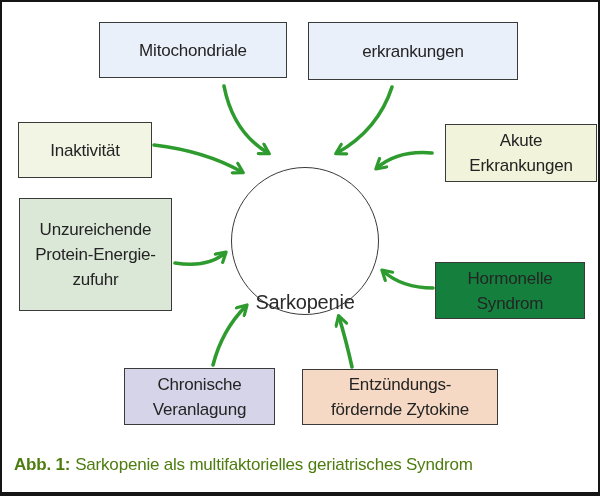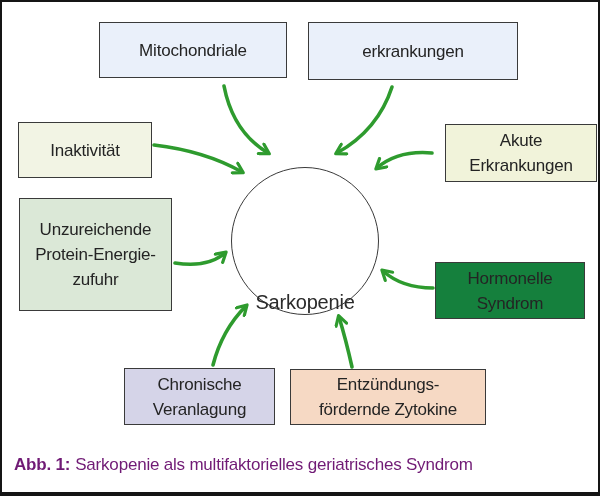--- a/index.html
+++ b/index.html
@@ -27,21 +27,21 @@
     color:#242424;
     letter-spacing:-0.2px;
   }
   .box-mito  { left:97px;  top:20px;  width:188px; height:56px; }
   .box-chron { left:306px; top:20px;  width:210px; height:58px; }
   .box-inakt { left:16px;  top:120px; width:134px; height:56px; }
   .box-akute { left:431px; top:122px; width:152px; height:58px;margin-left:12px; }
   .box-unzur { left:17px;  top:196px; width:153px; height:113px; }
   .box-horm  { left:433px; top:260px; width:150px; height:57px; }
   .box-genet { left:122px; top:366px; width:151px; height:57px; }
-  .box-entz  { left:288px; top:367px; width:196px; height:56px;text-align:center; }
+  .box-entz  { left:300px; top:367px; width:196px; height:56px;text-align:center; }
   .center-circle {
     position:absolute;
     left:229px; top:165px;
     width:146px; height:146px;
     border:1.5px solid #3a3a3a;
     border-radius:50%;
     background:#ffffff;
     display:flex;
     align-items:flex-end;
     justify-content:center;
@@ -51,21 +51,21 @@
   }
   .arrow-layer {
     position:absolute;
     left:0; top:0;
     pointer-events:none;
   }
   .caption {
     position:absolute;
     left:12px; top:453px;
     font-size:17px;
-    color:#701a75;
+    color:#4d7c0f;
     letter-spacing:-0.2px;
     white-space:nowrap;
   }
   .caption .cap-prefix { font-weight:bold; margin-right:5px; }
 </style>
 </head>
 <body>
 
 <div class="frame">
 

